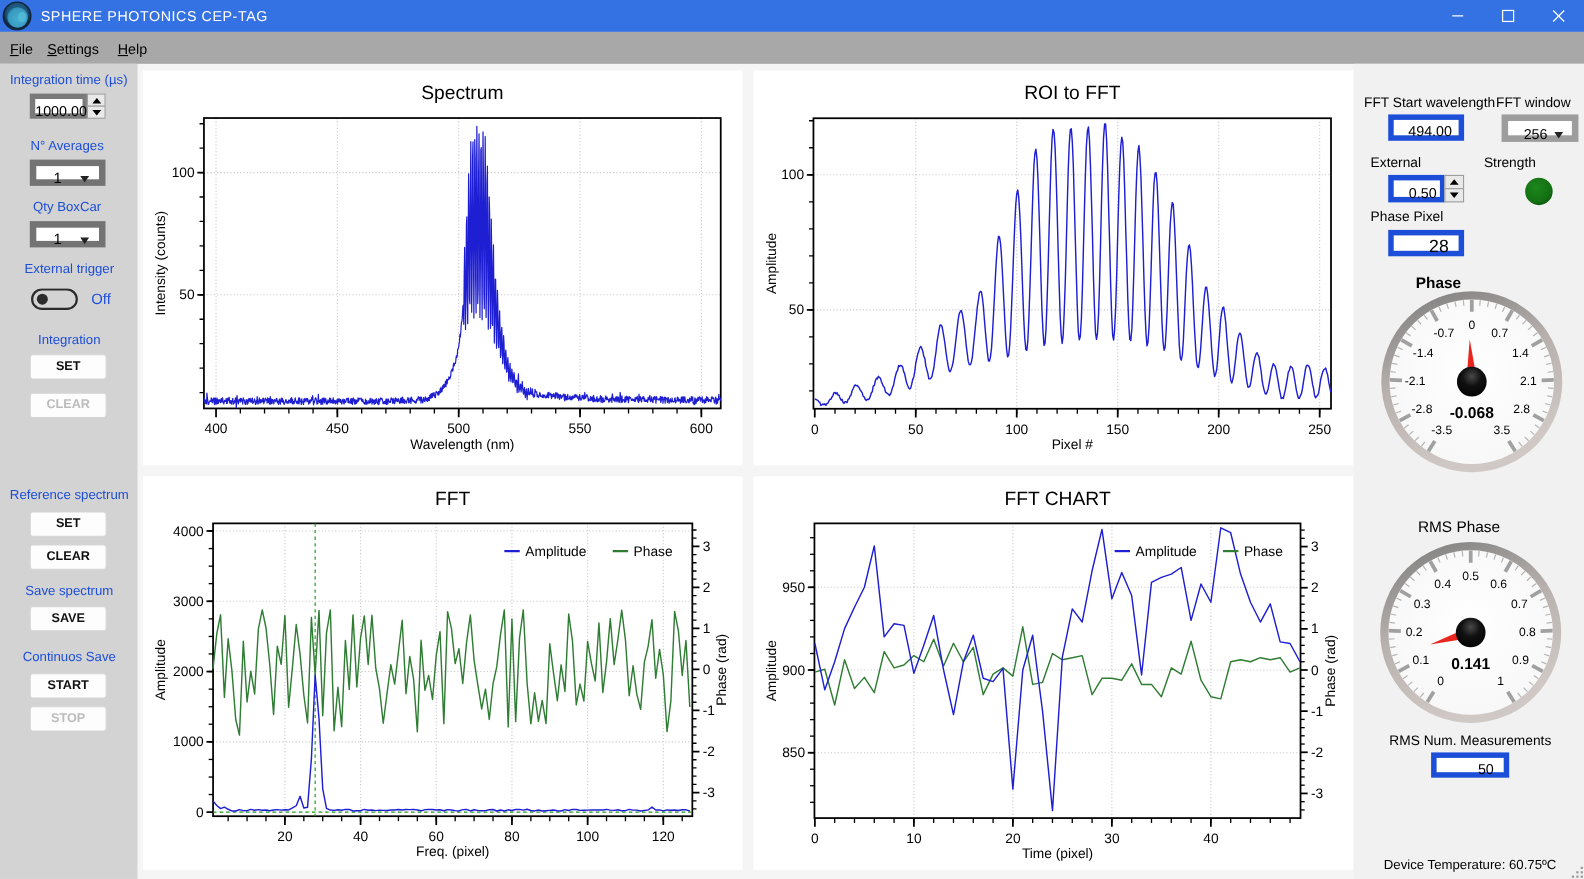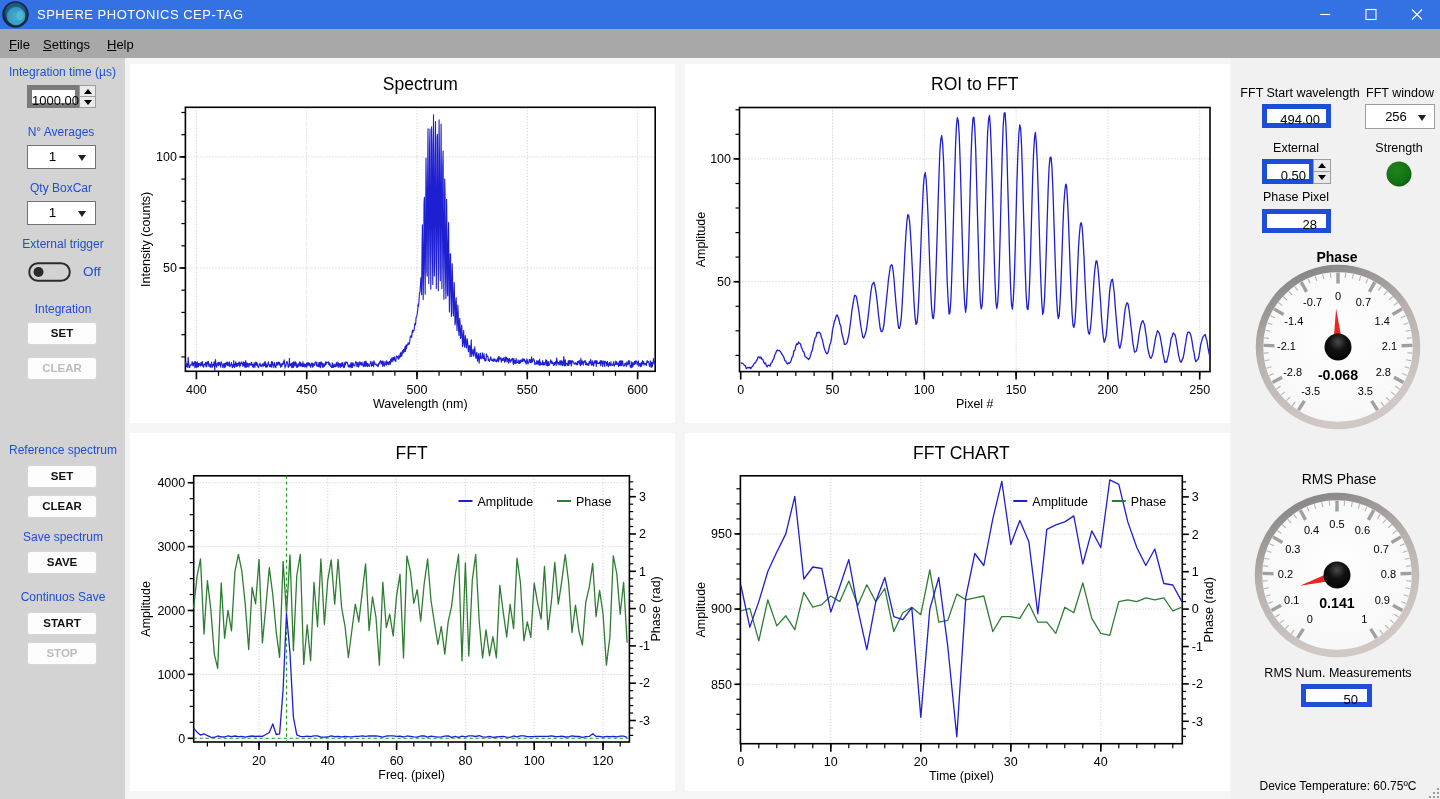--- a/index.html
+++ b/index.html
@@ -5,23 +5,23 @@
 .abs{position:absolute}
 .titlebar{position:absolute;left:0;top:0;width:1440px;height:29px;background:#3471e3}
 .title-text{position:absolute;left:37px;top:7px;font-size:13px;color:#fff;letter-spacing:0.5px}
 .menubar{position:absolute;left:0;top:29px;width:1440px;height:29px;background:#a8a8a8}
 .menubar span{position:absolute;top:7.5px;font-size:13px;color:#000}
 .menubar u{text-decoration:underline}
 .leftpanel{position:absolute;left:0;top:58px;width:125px;height:741px;background:#d3d3d3}
 .rightpanel{position:absolute;left:1231px;top:58px;width:209px;height:741px;background:#f1f1f1}
 .card{position:absolute;background:#fff}
 .lbl{position:absolute;font-size:12px;color:#1d4ed8;text-align:center;white-space:nowrap}
-.rlbl{position:absolute;font-size:12.5px;color:#000;text-align:center;white-space:nowrap}
+.rlbl{position:absolute;font-size:12.5px;color:#000;text-align:left;white-space:nowrap}
 .inp{position:absolute;background:#fff;border:5px solid #1d4ed8;font-size:13.5px;text-align:right;color:#000}
-.combo{position:absolute;background:#fff;border:1px solid #737373;font-size:13.5px;color:#000}
+.combo{position:absolute;background:#fff;border:6px solid #737373;font-size:13.5px;color:#000}
 .btn{position:absolute;background:#fdfdfd;border:1px solid #d6d6d6;border-radius:3px;font-size:11.5px;font-weight:700;color:#111;text-align:center}
 .btn.dis{color:#bcbcbc}
 .caret{width:0;height:0;border-left:4.5px solid transparent;border-right:4.5px solid transparent;border-top:6px solid #222;position:absolute}
 .spinbtn{position:absolute;background:#e9e9e9;border:1px solid #9d9d9d}
 .spinbtn .up{width:0;height:0;border-left:4px solid transparent;border-right:4px solid transparent;border-bottom:5.5px solid #000;position:absolute;left:50%;margin-left:-4px;top:2.5px}
 .spinbtn .dn{width:0;height:0;border-left:4px solid transparent;border-right:4px solid transparent;border-top:5.5px solid #000;position:absolute;left:50%;margin-left:-4px;top:3px}
 </style></head><body>
 <div class="titlebar">
     <svg class="abs" style="left:2px;top:1px" width="27" height="27" viewBox="0 0 27 27">
 <defs>
@@ -486,21 +486,21 @@
 <defs>
       <radialGradient id="led" cx="0.4" cy="0.35" r="0.7">
         <stop offset="0" stop-color="#1d861d"></stop>
         <stop offset="0.75" stop-color="#137013"></stop>
         <stop offset="1" stop-color="#0b570b"></stop>
       </radialGradient>
     </defs>
 <circle cx="13" cy="13" r="12.5" fill="url(#led)"></circle>
   </svg>
 <div class="rlbl" style="left:1246px;top:190px;width:100px">Phase Pixel</div>
-<div class="inp" style="left:1262px;top:209px;width:69px;height:24px;line-height:22px;padding-right:9px;font-size:13px">28</div>
+<div class="inp" style="left:1262px;top:209px;width:69px;height:24px;line-height:22px;padding-right:9px;font-size:16px">28</div>
 <div class="rlbl" style="left:1287px;top:249px;width:100px;font-weight:700;font-size:14px">Phase</div>
 <div class="abs" style="left:1243px;top:252px"><svg width="190" height="190" viewBox="0 0 190 190">
       <defs>
 <linearGradient id="ringg1338347" x1="0" y1="0" x2="0.35" y2="1">
 <stop offset="0" stop-color="#7d7d7d"></stop>
           <stop offset="0.5" stop-color="#b7b0ad"></stop>
           <stop offset="1" stop-color="#cfc8c4"></stop>
 </linearGradient>
 <radialGradient id="faceg1338347" cx="0.5" cy="0.45" r="0.75">
 <stop offset="0" stop-color="#ffffff"></stop>

